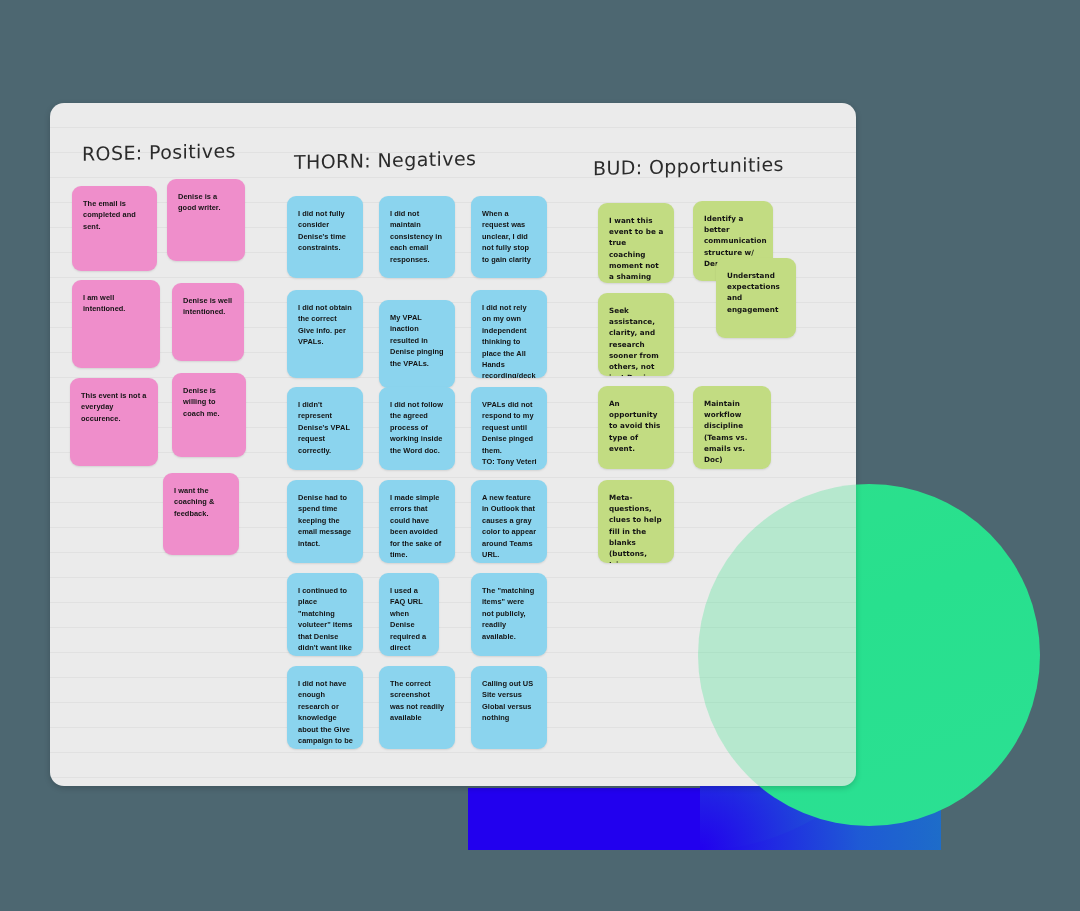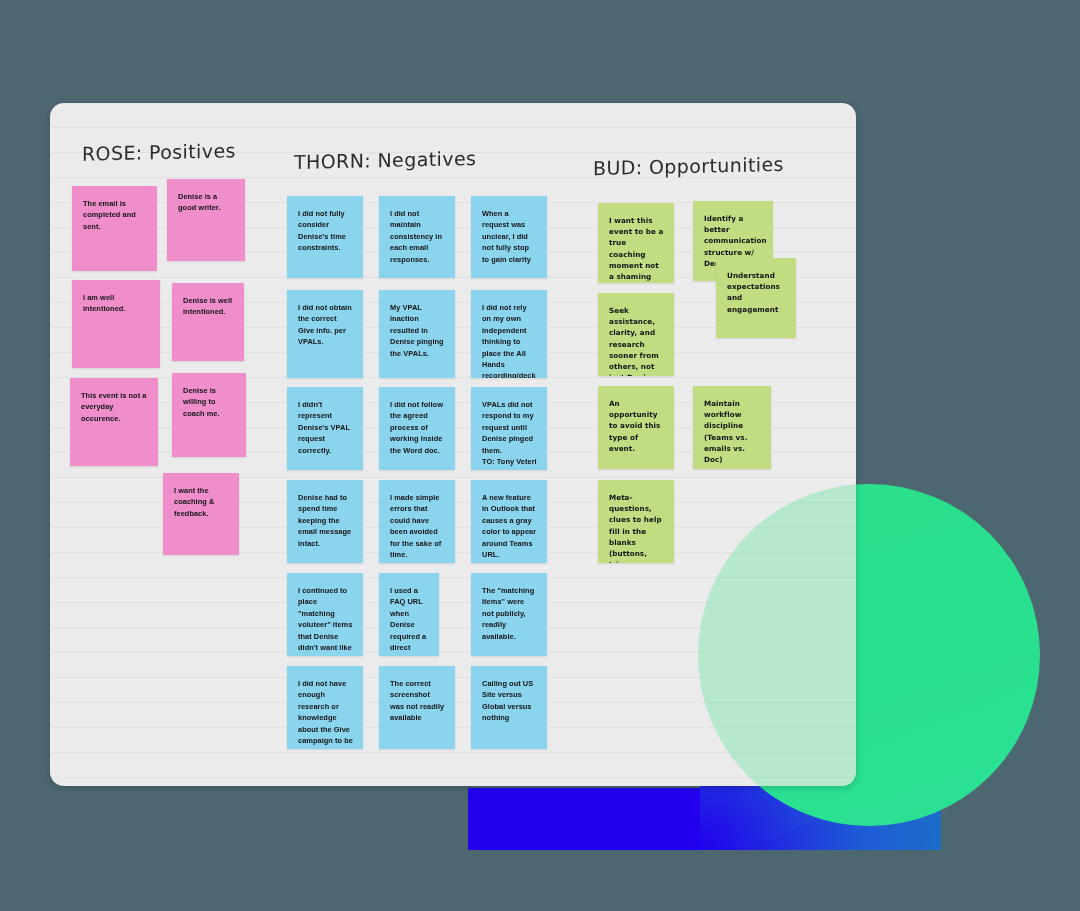--- a/index.html
+++ b/index.html
@@ -105,20 +105,21 @@
   .note {
     position: absolute;
     padding: 12px 10px 8px 11px;
     font-size: 7.4px;
     line-height: 11.4px;
     font-weight: bold;
     color: #141414;
     letter-spacing: 0.05px;
     overflow: hidden;
     box-shadow: 0 1px 2px rgba(0,0,0,0.10);
+    border-radius: 9px;
   }
   .note.pink  { background: #ef8ecb; }
   .note.blue  { background: #8bd4ee; }
   .note.green { background: #c2dc82; font-family: "DejaVu Sans", sans-serif; font-weight: 600; font-size: 7.2px; line-height: 11.2px; }
 
   .note .line { display: block; }
 
   
   #board-notes { position: absolute; inset: 0; }
 
@@ -174,21 +175,21 @@
       </div>
       <div class="note blue" style="left: 329px; top: 93px; width: 76px; height: 82px; z-index: 11;">
         <span class="line">I did not maintain consistency in each email responses.</span>
       </div>
       <div class="note blue" style="left: 421px; top: 93px; width: 76px; height: 82px; z-index: 12;">
         <span class="line">When a request was unclear, I did not fully stop to gain clarity</span>
       </div>
       <div class="note blue" style="left: 237px; top: 187px; width: 76px; height: 88px; z-index: 13;">
         <span class="line">I did not obtain the correct Give info. per VPALs.</span>
       </div>
-      <div class="note blue" style="left: 329px; top: 187px; width: 76px; height: 88px; z-index: 14;">
+      <div class="note blue" style="left: 329px; top: 197px; width: 76px; height: 88px; z-index: 14;">
         <span class="line">My VPAL inaction resulted in Denise pinging the VPALs.</span>
       </div>
       <div class="note blue" style="left: 421px; top: 187px; width: 76px; height: 88px; z-index: 15;">
         <span class="line">I did not rely on my own independent thinking to place the All Hands recording/deck in a single place.</span>
       </div>
       <div class="note blue" style="left: 237px; top: 284px; width: 76px; height: 83px; z-index: 16;">
         <span class="line">I didn't represent Denise's VPAL request correctly.</span>
       </div>
       <div class="note blue" style="left: 421px; top: 284px; width: 76px; height: 83px; z-index: 18;">
         <span class="line">VPALs did not respond to my request until Denise pinged them.</span>

